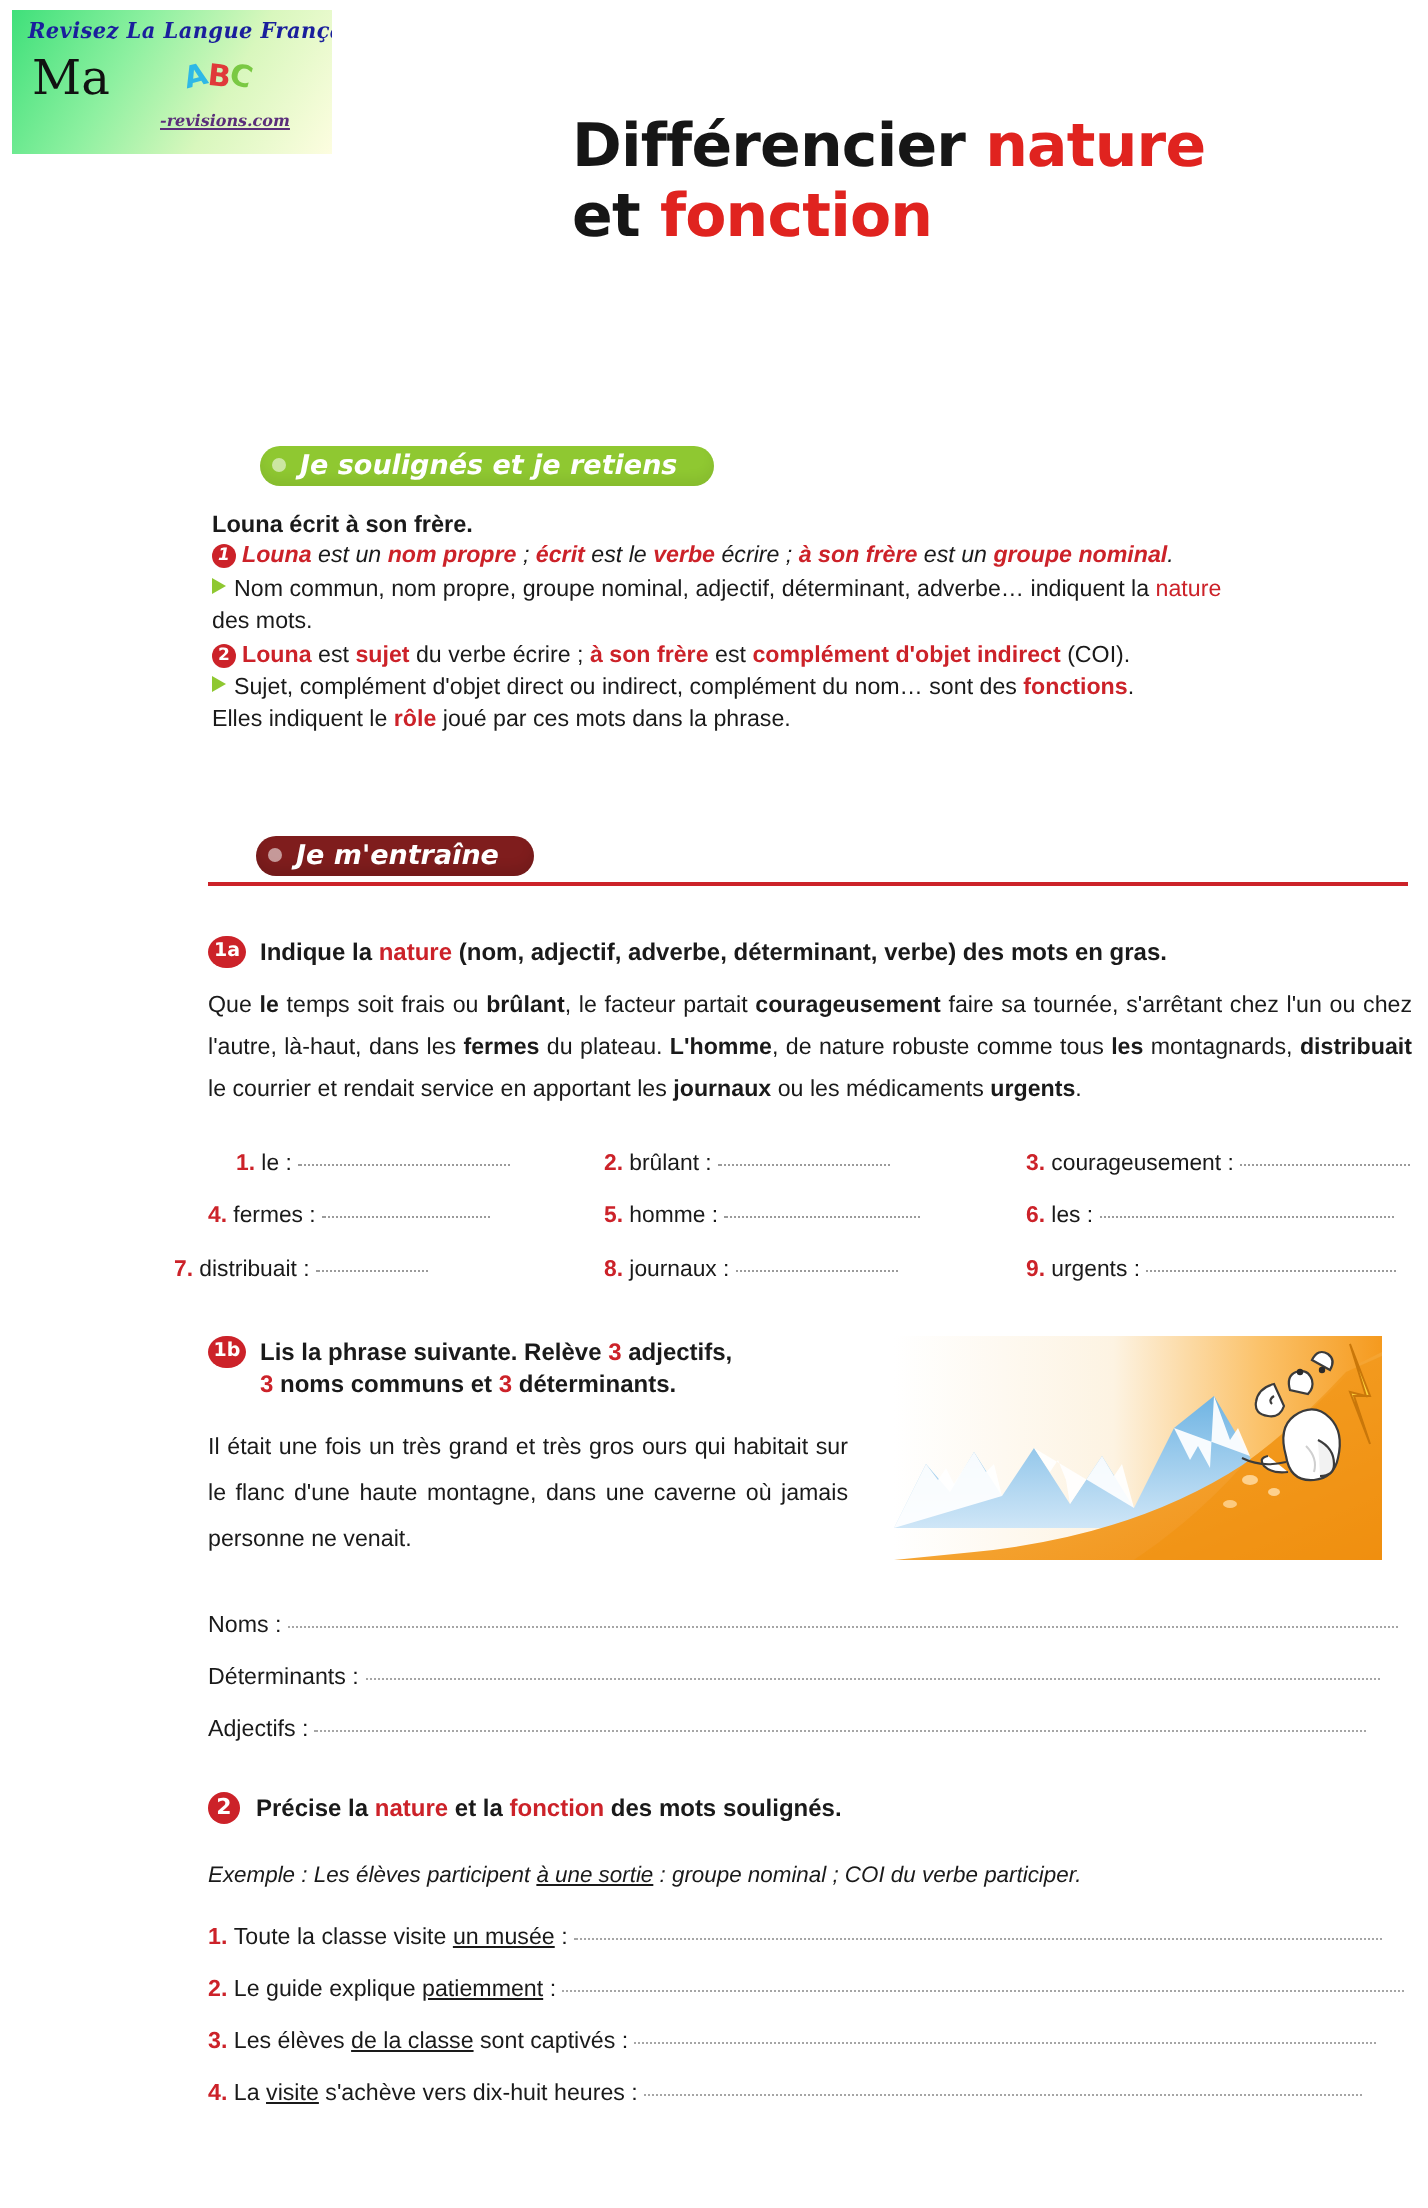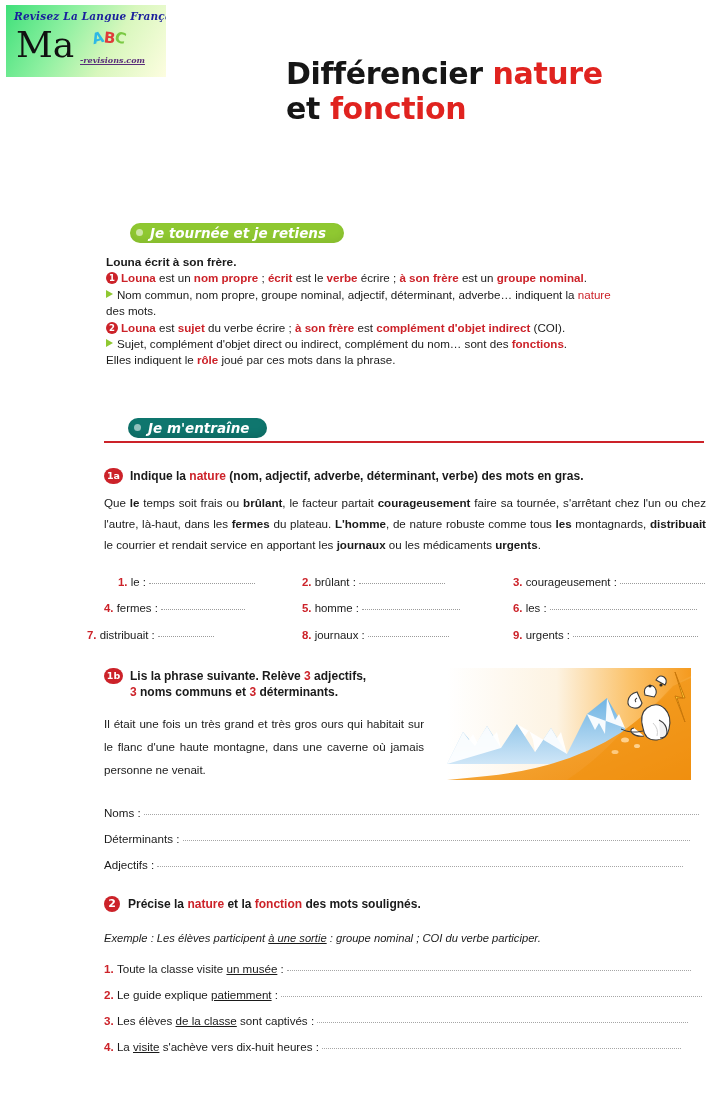--- a/index.html
+++ b/index.html
@@ -16,21 +16,21 @@
     background:linear-gradient(120deg,#3fe07a 0%,#8df0a0 35%,#d8f7bd 65%,#fdfde0 100%);
     overflow:hidden;
   }
   .logo-tag{
     position:absolute;left:8px;top:5px;font-family:"DejaVu Serif",serif;
     font-style:italic;font-weight:bold;font-size:10.5px;color:#1a1f9c;
     letter-spacing:.2px;white-space:nowrap;transform:scaleY(1.05);
   }
   .logo-ma{
     position:absolute;left:10px;top:22px;font-family:"DejaVu Serif",serif;
-    font-size:36px;color:#111;line-height:1;
+    font-size:24px;color:#111;line-height:1;
   }
   .logo-dom{
     position:absolute;left:74px;top:50px;font-family:"DejaVu Serif",serif;
     font-style:italic;font-weight:bold;font-size:8px;color:#5a2d7a;white-space:nowrap;text-decoration:underline;
   }
   .abc{position:absolute;left:86px;top:24px;font-weight:bold;font-size:15px;
        font-family:"DejaVu Sans",sans-serif;}
   .abc span{display:inline-block;}
   .abc .a{color:#2eb8e6;transform:rotate(-14deg);}
   .abc .b{color:#e03a3a;transform:rotate(6deg);}
@@ -45,21 +45,21 @@
   .title .red{color:#e0231f;}
 
   
   .banner{
     position:absolute;height:20px;line-height:20px;padding:0 18px 0 20px;
     border-radius:11px;color:#fff;font-style:italic;font-weight:bold;
     font-size:13.5px;font-family:"DejaVu Sans",sans-serif;white-space:nowrap;
   }
   .banner-green{left:130px;top:223px;background:#8fc831;
       box-shadow:inset 0 -4px 6px rgba(0,0,0,.06);}
-  .banner-red{left:128px;top:418px;background:#0f766e;
+  .banner-red{left:128px;top:418px;background:#7f1d1d;
       box-shadow:inset 0 -4px 6px rgba(0,0,0,.10);}
   .banner-green::before,.banner-red::before{
       content:"";position:absolute;left:6px;top:6px;width:7px;height:7px;
       border-radius:50%;background:rgba(255,255,255,.55);}
   .redrule{position:absolute;left:104px;top:441px;width:600px;height:2px;background:#cc2229;}
 
   
   .lesson{position:absolute;left:106px;top:254px;width:600px;
     font-size:11.6px;line-height:16.4px;font-family:"Liberation Sans",sans-serif;}
   .lesson .head{font-weight:bold;font-size:11.8px;}
@@ -69,21 +69,21 @@
   .b{font-weight:bold;}
   .num{
     display:inline-block;width:12px;height:12px;border-radius:50%;
     background:#cc2229;color:#fff;font-size:8.5px;font-weight:bold;
     text-align:center;line-height:12px;vertical-align:1px;margin-right:3px;
     font-family:"DejaVu Sans",sans-serif;
   }
   .tri{display:inline-block;width:0;height:0;margin-right:4px;
     border-left:7px solid #8fc831;border-top:4px solid transparent;
     border-bottom:4px solid transparent;vertical-align:1px;}
-  .ln-1{margin-top:4px;}
+  .ln-1{margin-top:4px;font-style:italic;}
   .ln-2{margin-top:1px;}
   .gap{margin-top:7px;}
 
   
   .badge{
     position:absolute;width:19px;height:16px;border-radius:9px/8px;
     background:#cc2229;color:#fff;font-size:9.5px;font-weight:bold;
     text-align:center;line-height:16px;font-family:"DejaVu Sans",sans-serif;
   }
   .badge.circ{width:16px;height:16px;border-radius:50%;font-size:11px;}
@@ -119,21 +119,21 @@
     <div class="abc">
       <span class="a">A</span><span class="b">B</span><span class="c">C</span>
     </div>
   </div>
 
   <h1 class="title">
     <span>Différencier </span><span class="red">nature</span><br>
     <span>et </span><span class="red">fonction</span>
   </h1>
 
-  <div class="banner banner-green">Je tournée et je retiens</div>
+  <div class="banner banner-green">Je soulignés et je retiens</div>
 
   <div class="lesson">
     <p class="head">Louna écrit à son frère.</p>
 
     <p class="ln-1">
       <span class="num">1</span><span class="rb">Louna</span><span> est un </span><span class="rb">nom propre</span><span> ; </span><span class="rb">écrit</span><span> est le </span><span class="rb">verbe</span><span> écrire ; </span><span class="rb">à son frère</span><span> est un </span><span class="rb">groupe nominal</span><span>.</span>
     </p>
 
     <p class="ln-2">
       <span class="tri"></span><span>Nom commun, nom propre, groupe nominal, adjectif, déterminant, adverbe… indiquent la </span><span class="r">nature</span>

